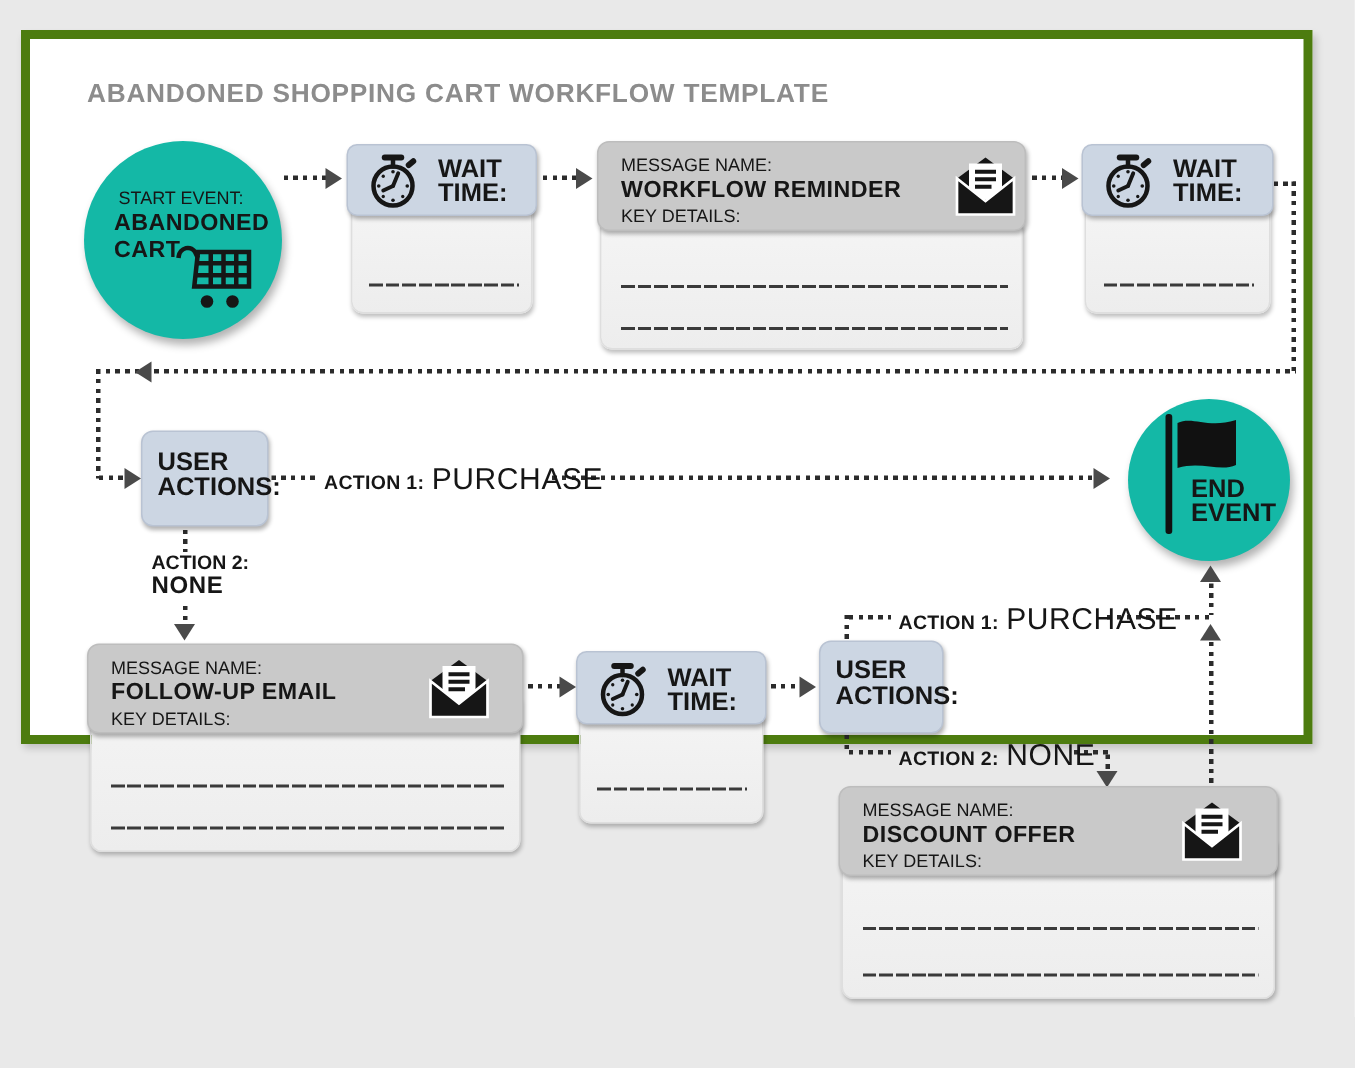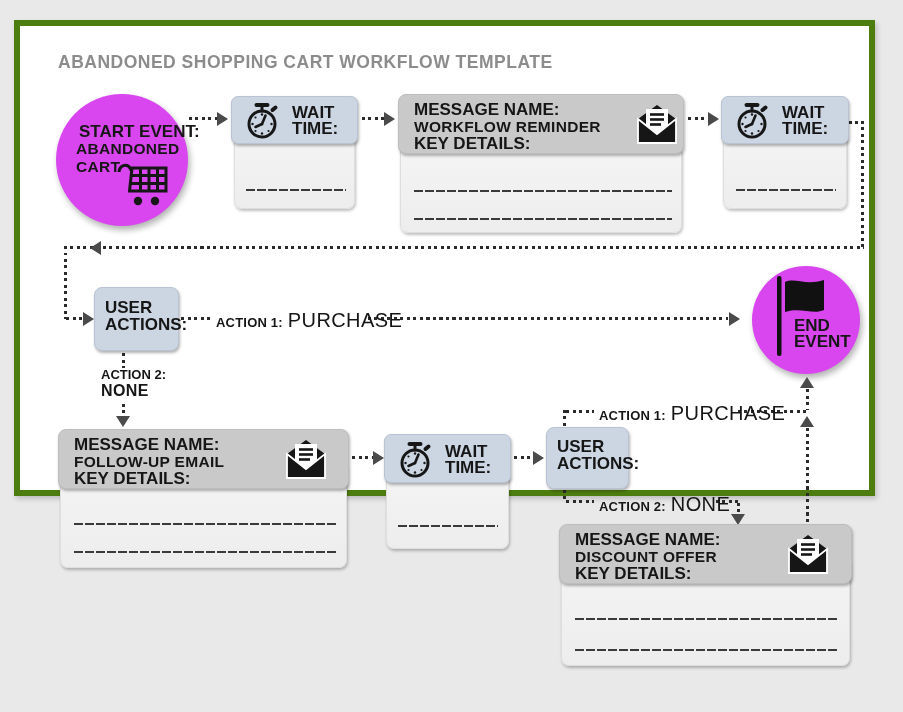--- a/index.html
+++ b/index.html
@@ -17,24 +17,24 @@
   }
   .abs { position:absolute; }
   .title {
     position:absolute; left:38px; top:26px;
     font-size:17.5px; font-weight:bold; letter-spacing:0.5px;
     color:#8c8c8c; white-space:nowrap;
   }
   
   .event-circle {
     position:absolute; border-radius:50%;
-    background:#d946ef;
+    background:#14b8a6;
     box-shadow:2px 4px 6px rgba(0,0,0,0.30);
   }
-  .t12 { font-size:17px; font-weight:bold; line-height:14px; white-space:nowrap; }
+  .t12 { font-size:12px; font-weight:normal; line-height:14px; white-space:nowrap; }
   .t13 { font-size:17px; font-weight:bold; line-height:16px; white-space:nowrap; }
   .t15 { font-size:15.5px; font-weight:bold; line-height:18px; white-space:nowrap; letter-spacing:0.3px; }
   
   .hdr-blue {
     position:absolute; background:#ccd6e3; border:1px solid #b9c3d3;
     border-radius:7px; box-shadow:1px 2px 3px rgba(0,0,0,0.30); z-index:3;
   }
   .hdr-gray {
     position:absolute; background:#c9c9c9; border:1px solid #bdbdbd;
     border-radius:8px; box-shadow:1px 2px 3px rgba(0,0,0,0.30); z-index:3;

